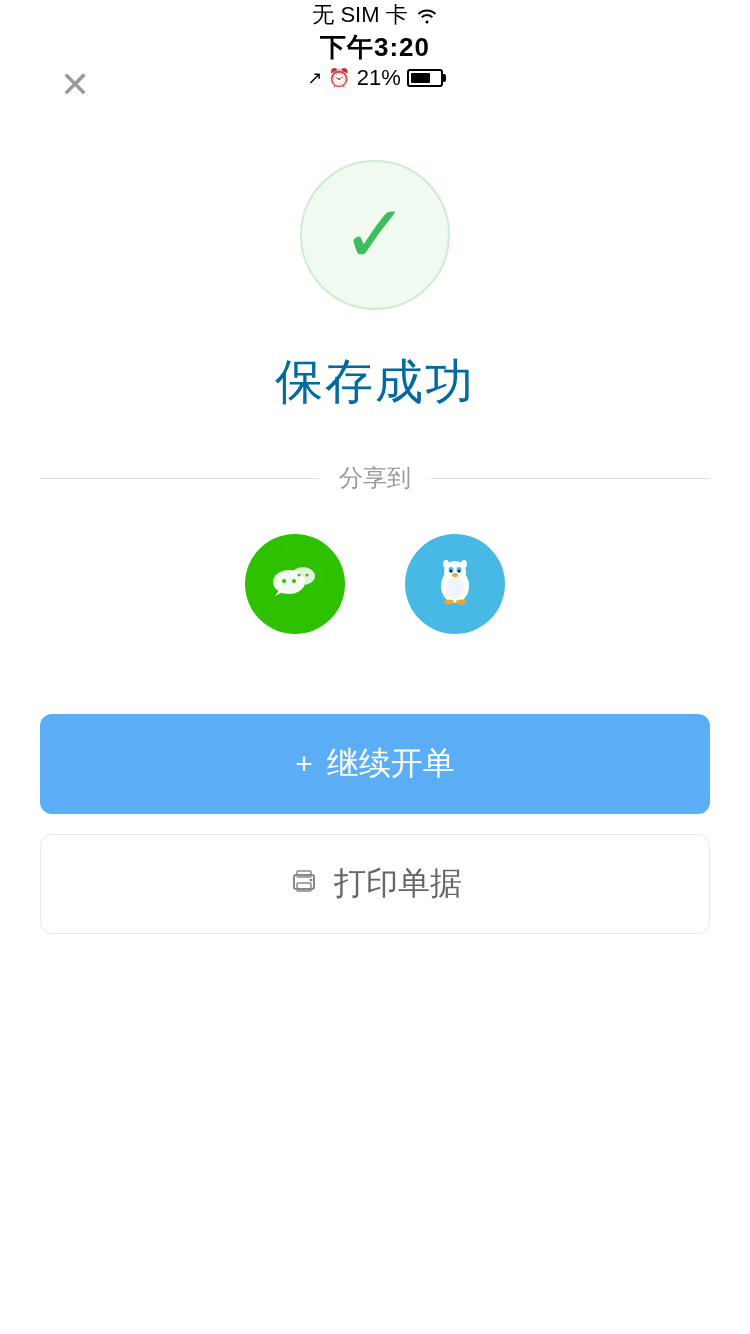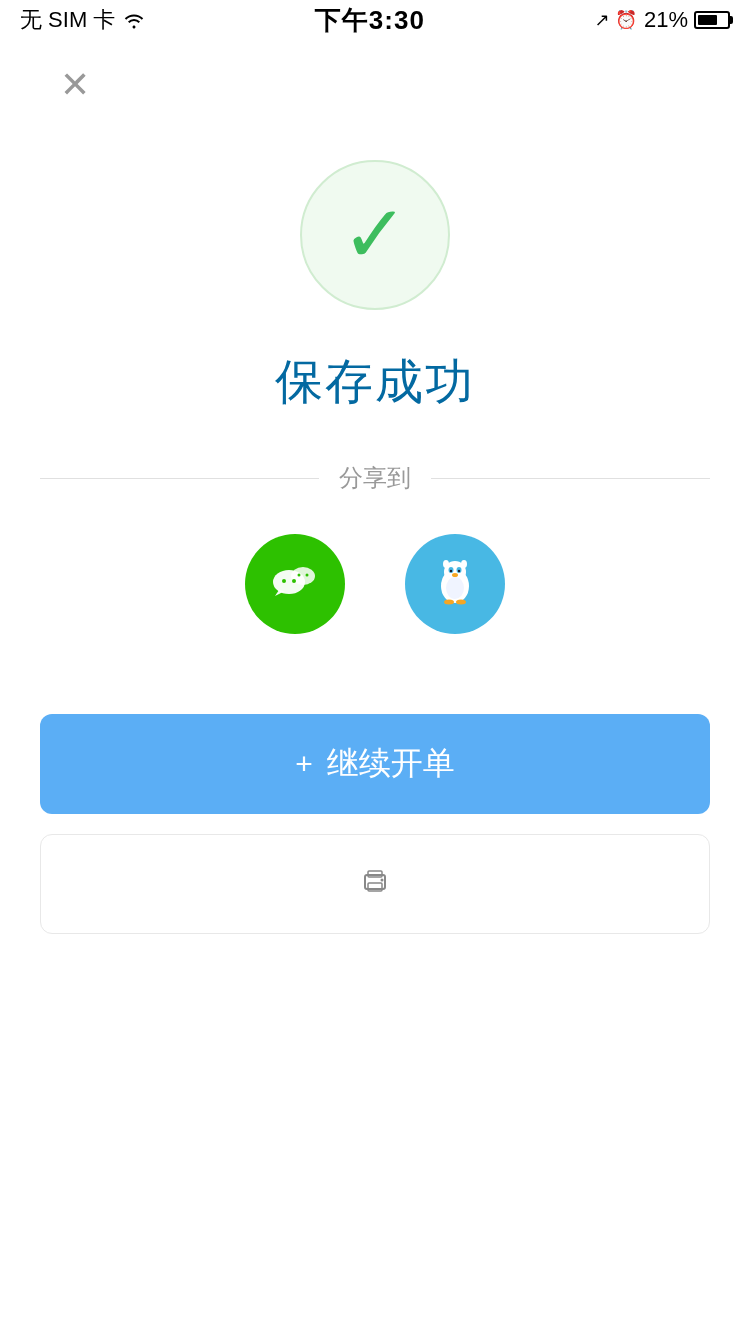--- a/index.html
+++ b/index.html
@@ -19,20 +19,21 @@
       width: 100%;
       height: 40px;
       background: #ffffff;
       display: flex;
       align-items: center;
       justify-content: space-between;
       padding: 0 20px;
       font-size: 24px;
       font-weight: 500;
       color: #000;
+      flex-direction: column;
     }
     .status-left {
       display: flex;
       align-items: center;
       gap: 8px;
       font-size: 22px;
     }
     .status-center {
       font-size: 26px;
       font-weight: 600;
@@ -217,21 +218,21 @@
 
 <div class="status-bar">
   <div class="status-left">
     <span>无 SIM 卡</span>
     <svg class="wifi-icon" viewBox="0 0 22 18" fill="none" xmlns="http://www.w3.org/2000/svg">
       <path d="M11 14.5c.8 0 1.5.7 1.5 1.5s-.7 1.5-1.5 1.5-1.5-.7-1.5-1.5.7-1.5 1.5-1.5z" fill="#000"></path>
       <path d="M11 10a6.5 6.5 0 0 1 4.6 1.9l1.4-1.4A8.5 8.5 0 0 0 11 8a8.5 8.5 0 0 0-6 2.5l1.4 1.4A6.5 6.5 0 0 1 11 10z" fill="#000"></path>
       <path d="M11 5.5a11 11 0 0 1 7.8 3.2l1.4-1.4A13 13 0 0 0 11 3.5a13 13 0 0 0-9.2 3.8l1.4 1.4A11 11 0 0 1 11 5.5z" fill="#000"></path>
     </svg>
   </div>
-  <div class="status-center">下午3:30</div>
+  <div class="status-center">下午3:20</div>
   <div class="status-right">
     <span style="font-size:18px;">↗</span>
     <span style="font-size:18px;">⏰</span>
     <span>21%</span>
     <div class="battery-rect">
       <div class="battery-fill"></div>
     </div>
   </div>
 </div>
 
@@ -306,18 +307,19 @@
 
     <button class="action-btn btn-secondary">
       <span class="btn-icon">
         <svg width="32" height="32" viewBox="0 0 32 32" fill="none" xmlns="http://www.w3.org/2000/svg">
           <rect x="6" y="10" width="20" height="14" rx="2" fill="none" stroke="#888" stroke-width="2"></rect>
           <rect x="9" y="18" width="14" height="8" rx="1" fill="none" stroke="#888" stroke-width="1.5"></rect>
           <rect x="9" y="6" width="14" height="6" rx="1" fill="none" stroke="#888" stroke-width="1.5"></rect>
           <circle cx="23" cy="15" r="1.5" fill="#888"></circle>
         </svg>
       </span>
+      <span>打印单据</span>
     </button>
 
 
   </div>
 
 </div>
 
 </body></html>

